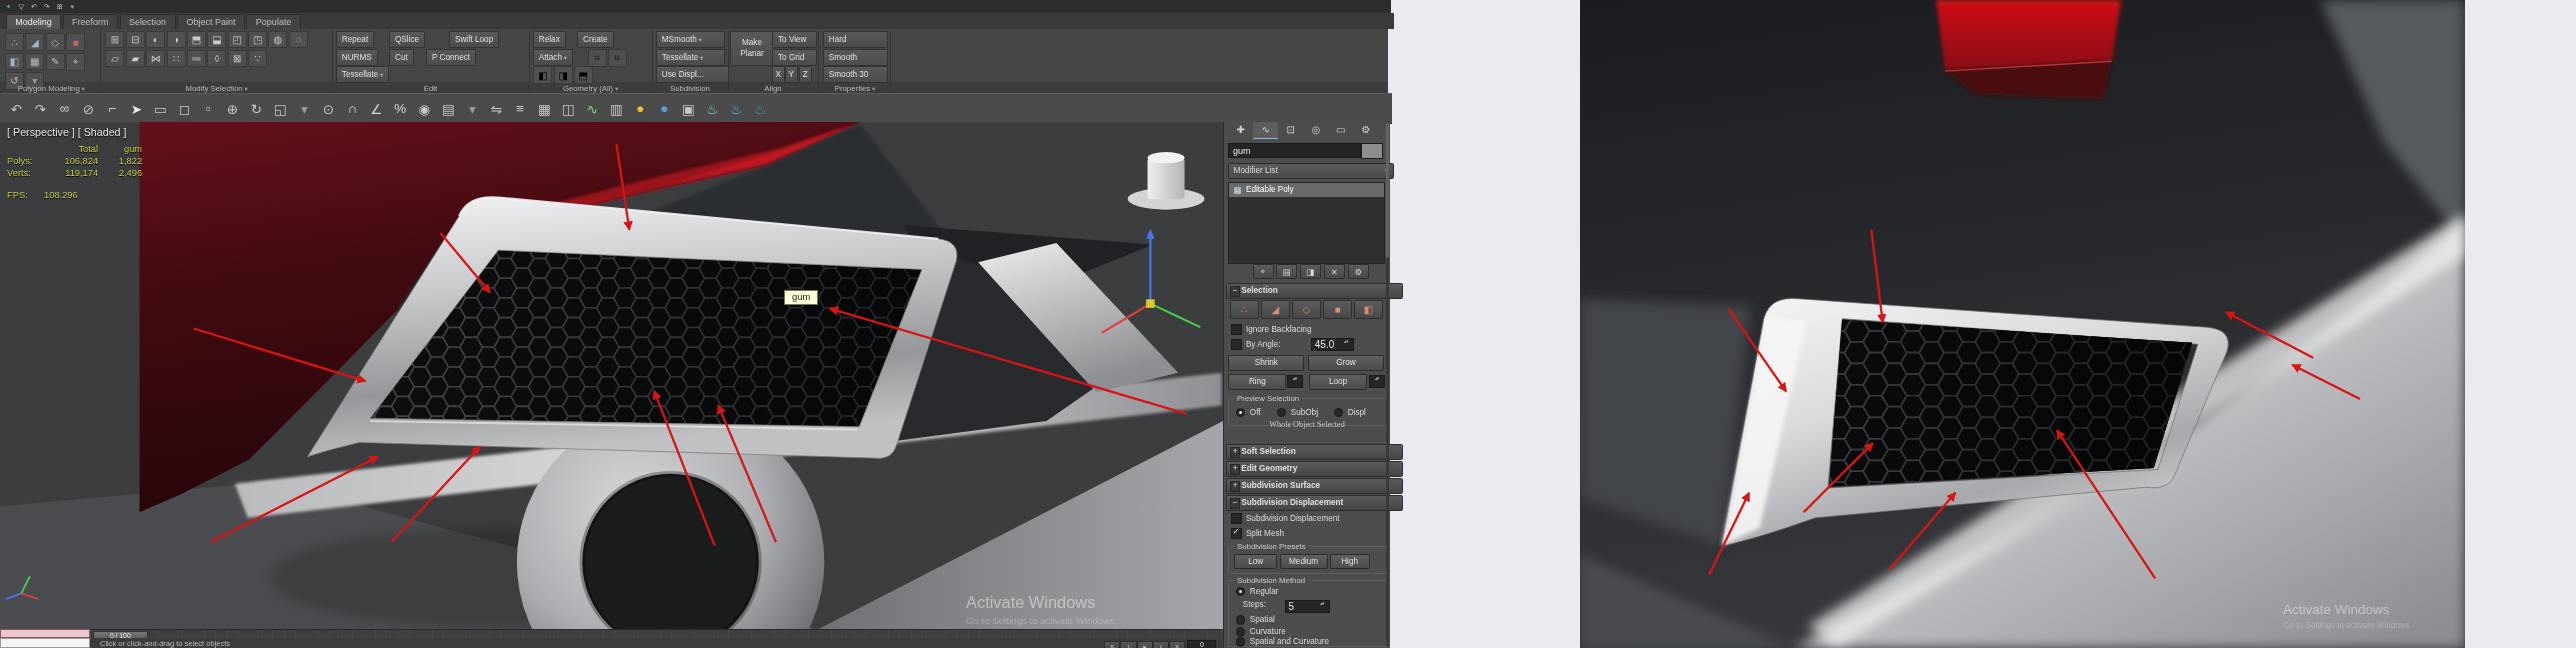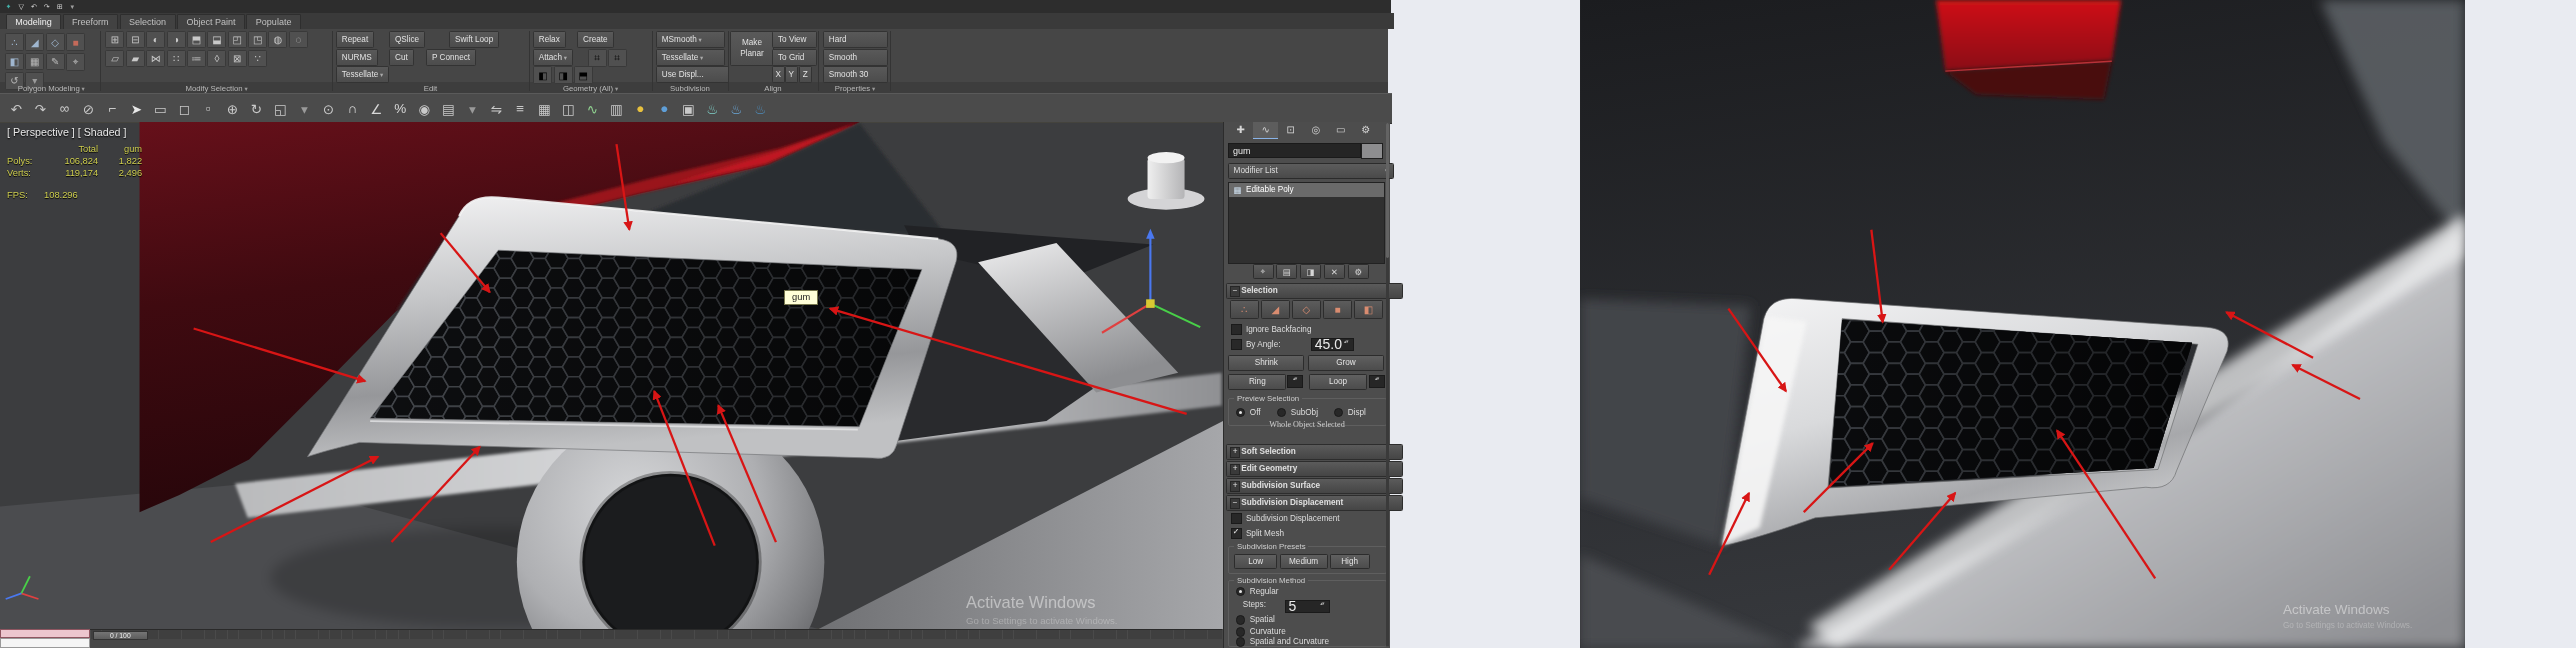--- a/index.html
+++ b/index.html
@@ -55,21 +55,21 @@
   .rollout .pm{position:absolute;left:2.8px;top:2.1px;width:8.5px;height:8.5px;background:#3a3a3a;border:0.7px solid #262626;line-height:7.8px;text-align:center;font-weight:normal;}
   .pm.plus::after{content:"+";}
   .pm.minus::after{content:"−";}
   .sob{display:inline-flex;width:27px;height:17px;align-items:center;justify-content:center;font-size:10px;color:#d98c70;background:linear-gradient(#5c5c5c,#484848);border:0.7px solid #2d2d2d;border-radius:1.4px;margin-right:2.1px;}
   .cbrow,.rdrow{position:absolute;display:flex;align-items:center;gap:4.3px;}
   .chk{width:8.5px;height:8.5px;background:#282828;border:0.7px solid #1a1a1a;position:relative;}
   .chk.on::after{content:"✓";position:absolute;left:0.7px;top:-2.1px;color:#e8e8e8;font-size:7.8px;}
   .rad{width:7.8px;height:7.8px;border-radius:50%;background:#282828;border:0.7px solid #1a1a1a;position:relative;}
   .rad.on::after{content:"";position:absolute;left:2.1px;top:2.1px;width:3.6px;height:3.6px;border-radius:50%;background:#e8e8e8;}
   .cbtn{position:absolute;height:14.2px;line-height:14.2px;text-align:center;color:#e3e3e3;background:linear-gradient(#606060,#4c4c4c);border:0.7px solid #2c2c2c;border-radius:1.4px;font-size:8.2px;}
-  .spin{position:absolute;height:11.4px;background:#262626;border:0.7px solid #1a1a1a;color:#eaeaea;font-size:14px;line-height:11.4px;padding:0 10px 0 2.8px;}
+  .spin{position:absolute;height:11.4px;background:#262626;border:0.7px solid #1a1a1a;color:#eaeaea;font-size:10px;line-height:11.4px;padding:0 10px 0 2.8px;}
   .spin::after{content:"▴▾";position:absolute;right:0.7px;top:0;font-size:5px;letter-spacing:-0.7px;line-height:5.7px;width:8.5px;color:#aaa;white-space:pre-wrap;}
   .grp{position:absolute;border:0.7px solid #5f5f5f;border-radius:2.1px;}
   .grp .legend{position:absolute;left:5.7px;top:-5px;background:#4d4d4d;padding:0 2.8px;font-size:7.8px;color:#cfcfcf;}
   .infotext{position:absolute;width:100%;text-align:center;color:#cdcdcd;font-size:8.2px;}
   #cpscroll{position:absolute;right:0.7px;top:1.4px;width:3.6px;height:523px;background:#3a3a3a;}
   #cpscroll .thumb{position:absolute;left:0;top:0;width:3.6px;height:135px;background:#636363;border-radius:1.4px;}
   
   #macroBox{position:absolute;left:0;top:629px;width:90px;height:9.3px;background:#ecc6ce;border:0.7px solid #8e5560;box-sizing:border-box;}
   #listenBox{position:absolute;left:0;top:638px;width:90px;height:10px;background:#f5f5f5;border:0.7px solid #9a9a9a;box-sizing:border-box;}
   #trackbar{position:absolute;left:90px;top:629px;width:1132px;height:9.3px;background:#3f3f3f;border-top:0.7px solid #2a2a2a;background-image:repeating-linear-gradient(90deg,#4a4a4a 0 0.7px,transparent 0.7px 11.4px);}
@@ -992,20 +992,27 @@
         </div>
     </div>
 
     <div id="macroBox"></div>
     <div id="listenBox"></div>
 
     <div id="trackbar">
       <div id="tslider">0 / 100</div>
     </div>
 
+    <div id="statusbar">
+      <div id="prompt">Click or click-and-drag to select objects</div>
+      <div id="animctl">
+        <span><span class="aicon">«</span><span class="aicon">‹</span><span class="aicon">▸</span><span class="aicon">›</span><span class="aicon">»</span></span>
+        <span id="framefield">0</span>
+      </div>
+    </div>
   </div>
 
   <div id="refwin">
     <svg width="885" height="648" viewBox="0 0 1243 911">
       <defs>
         <linearGradient id="bumperDark" x1="0" y1="0" x2="0.2" y2="1">
           <stop offset="0" stop-color="#1b1c1f"></stop>
             <stop offset="1" stop-color="#36383c"></stop>
         </linearGradient>
         <linearGradient id="panelLight" x1="0" y1="0" x2="0.9" y2="1">

